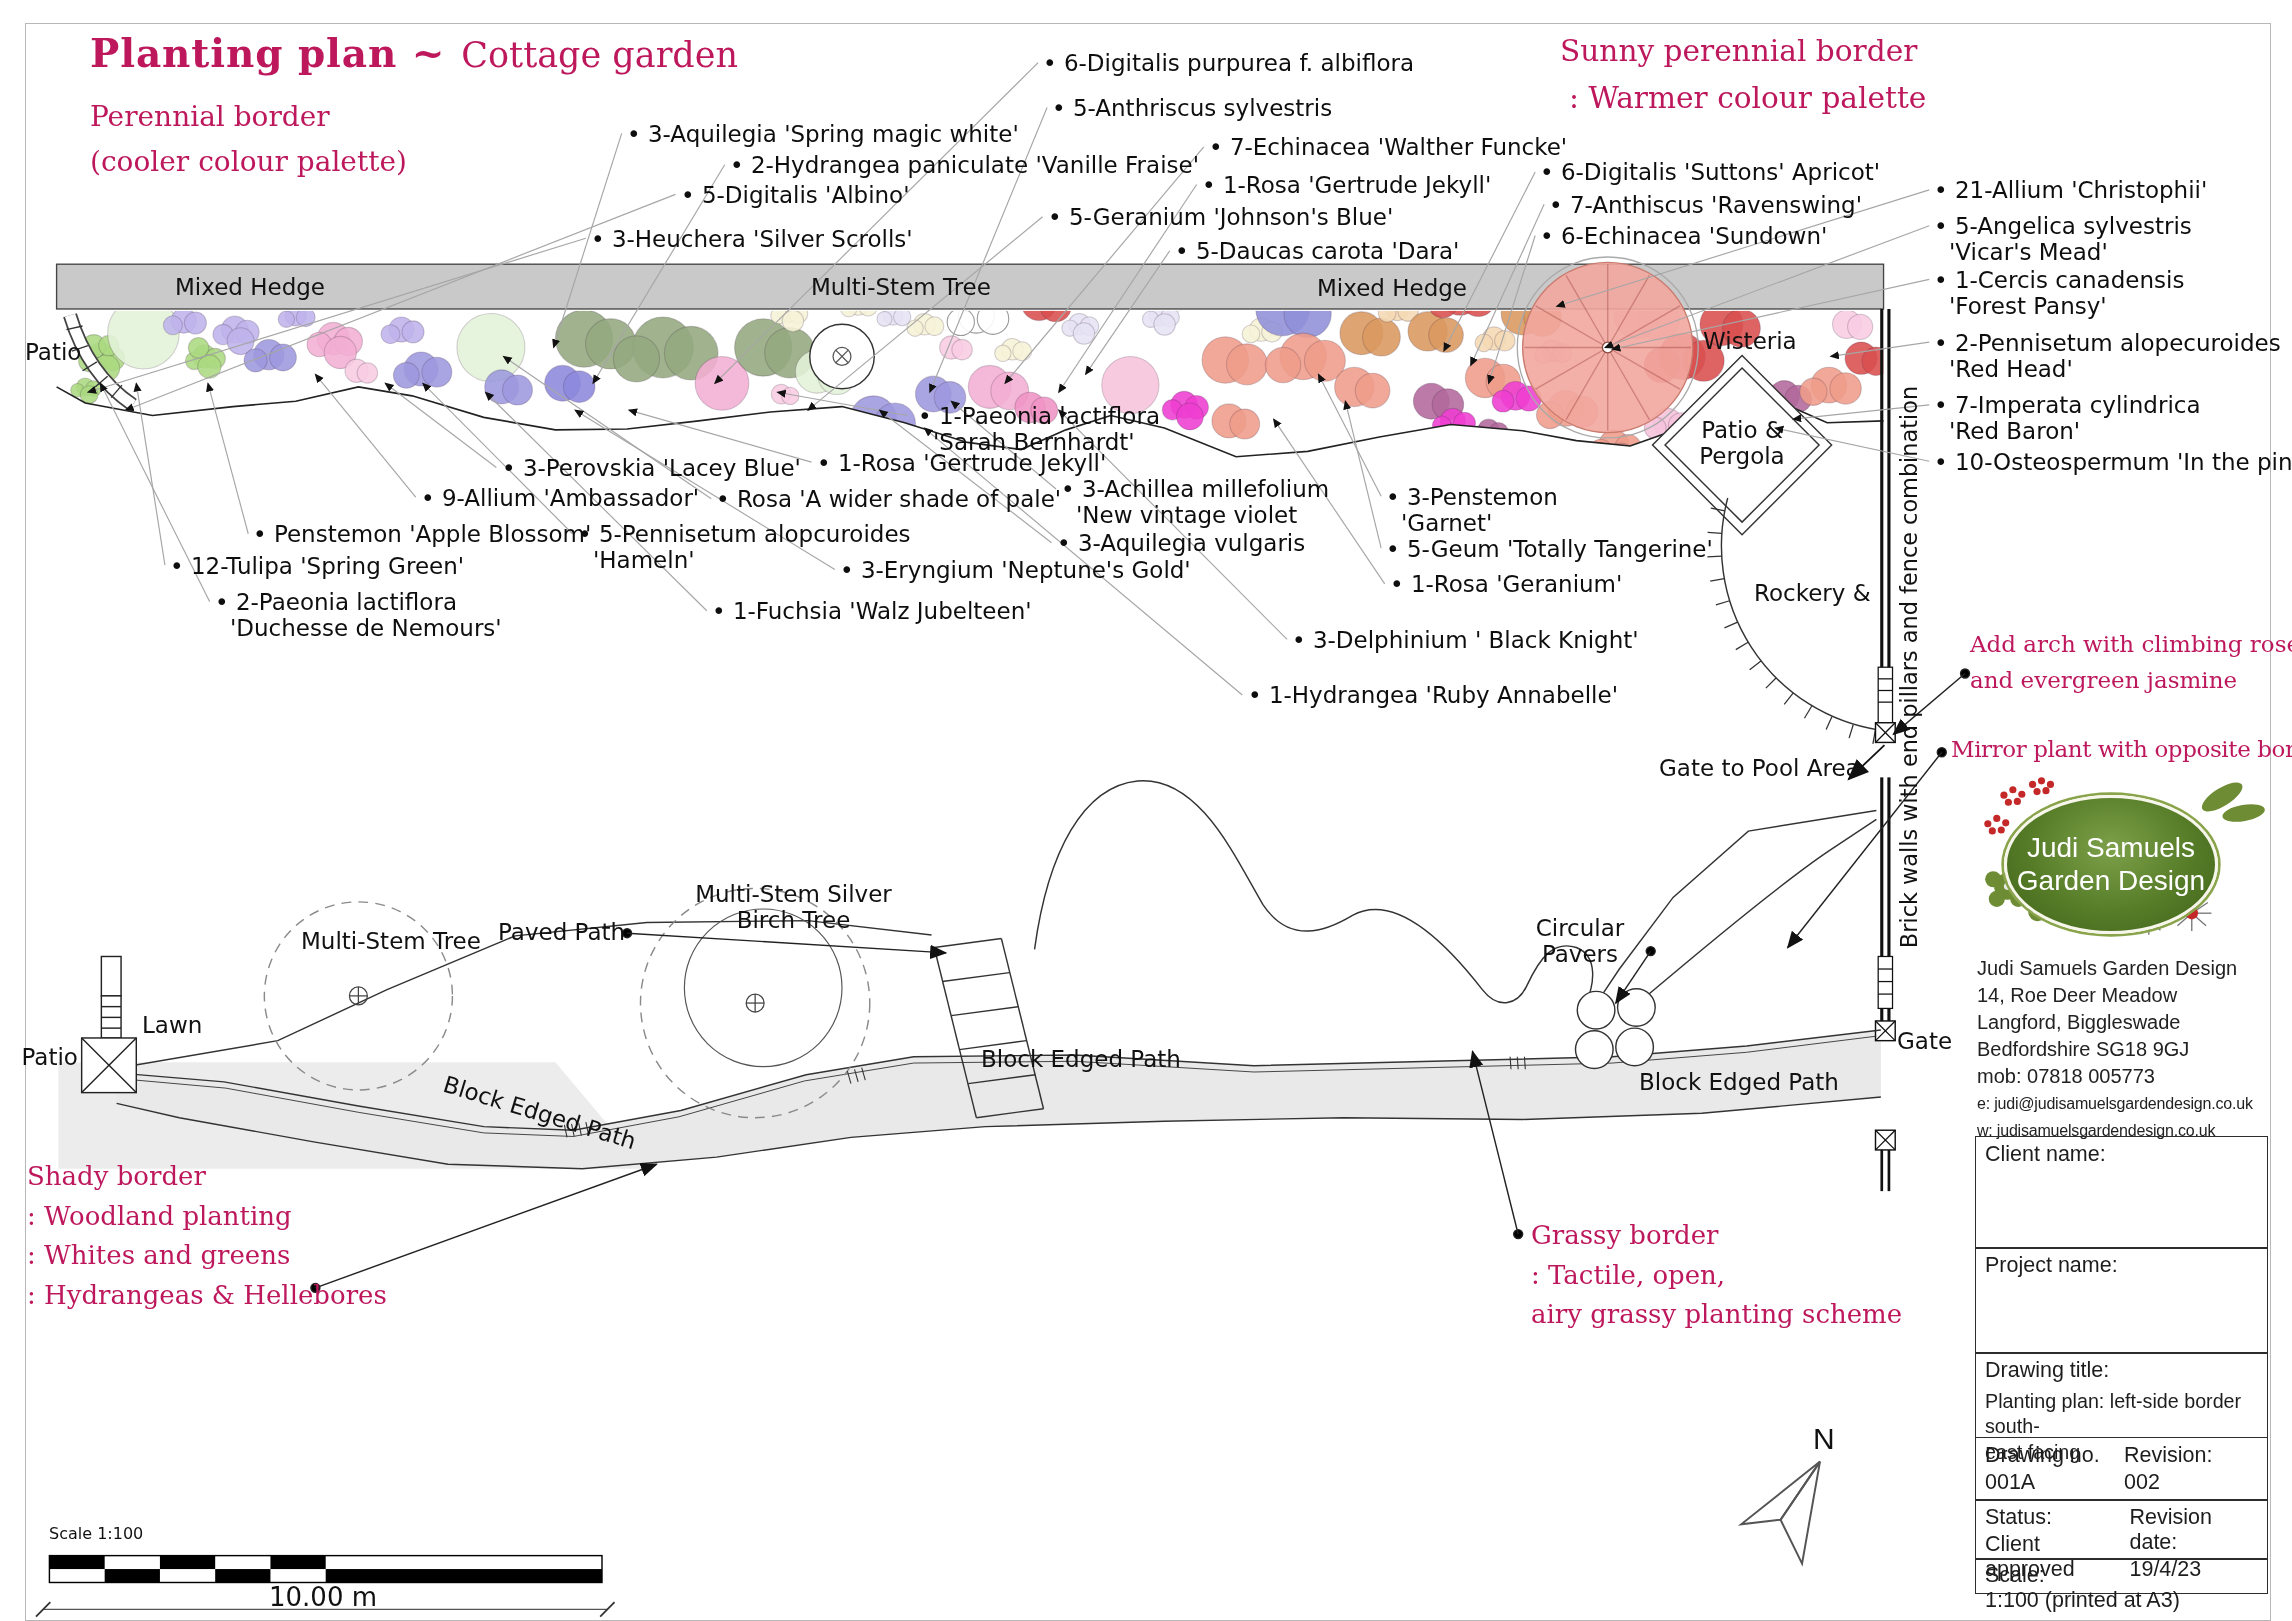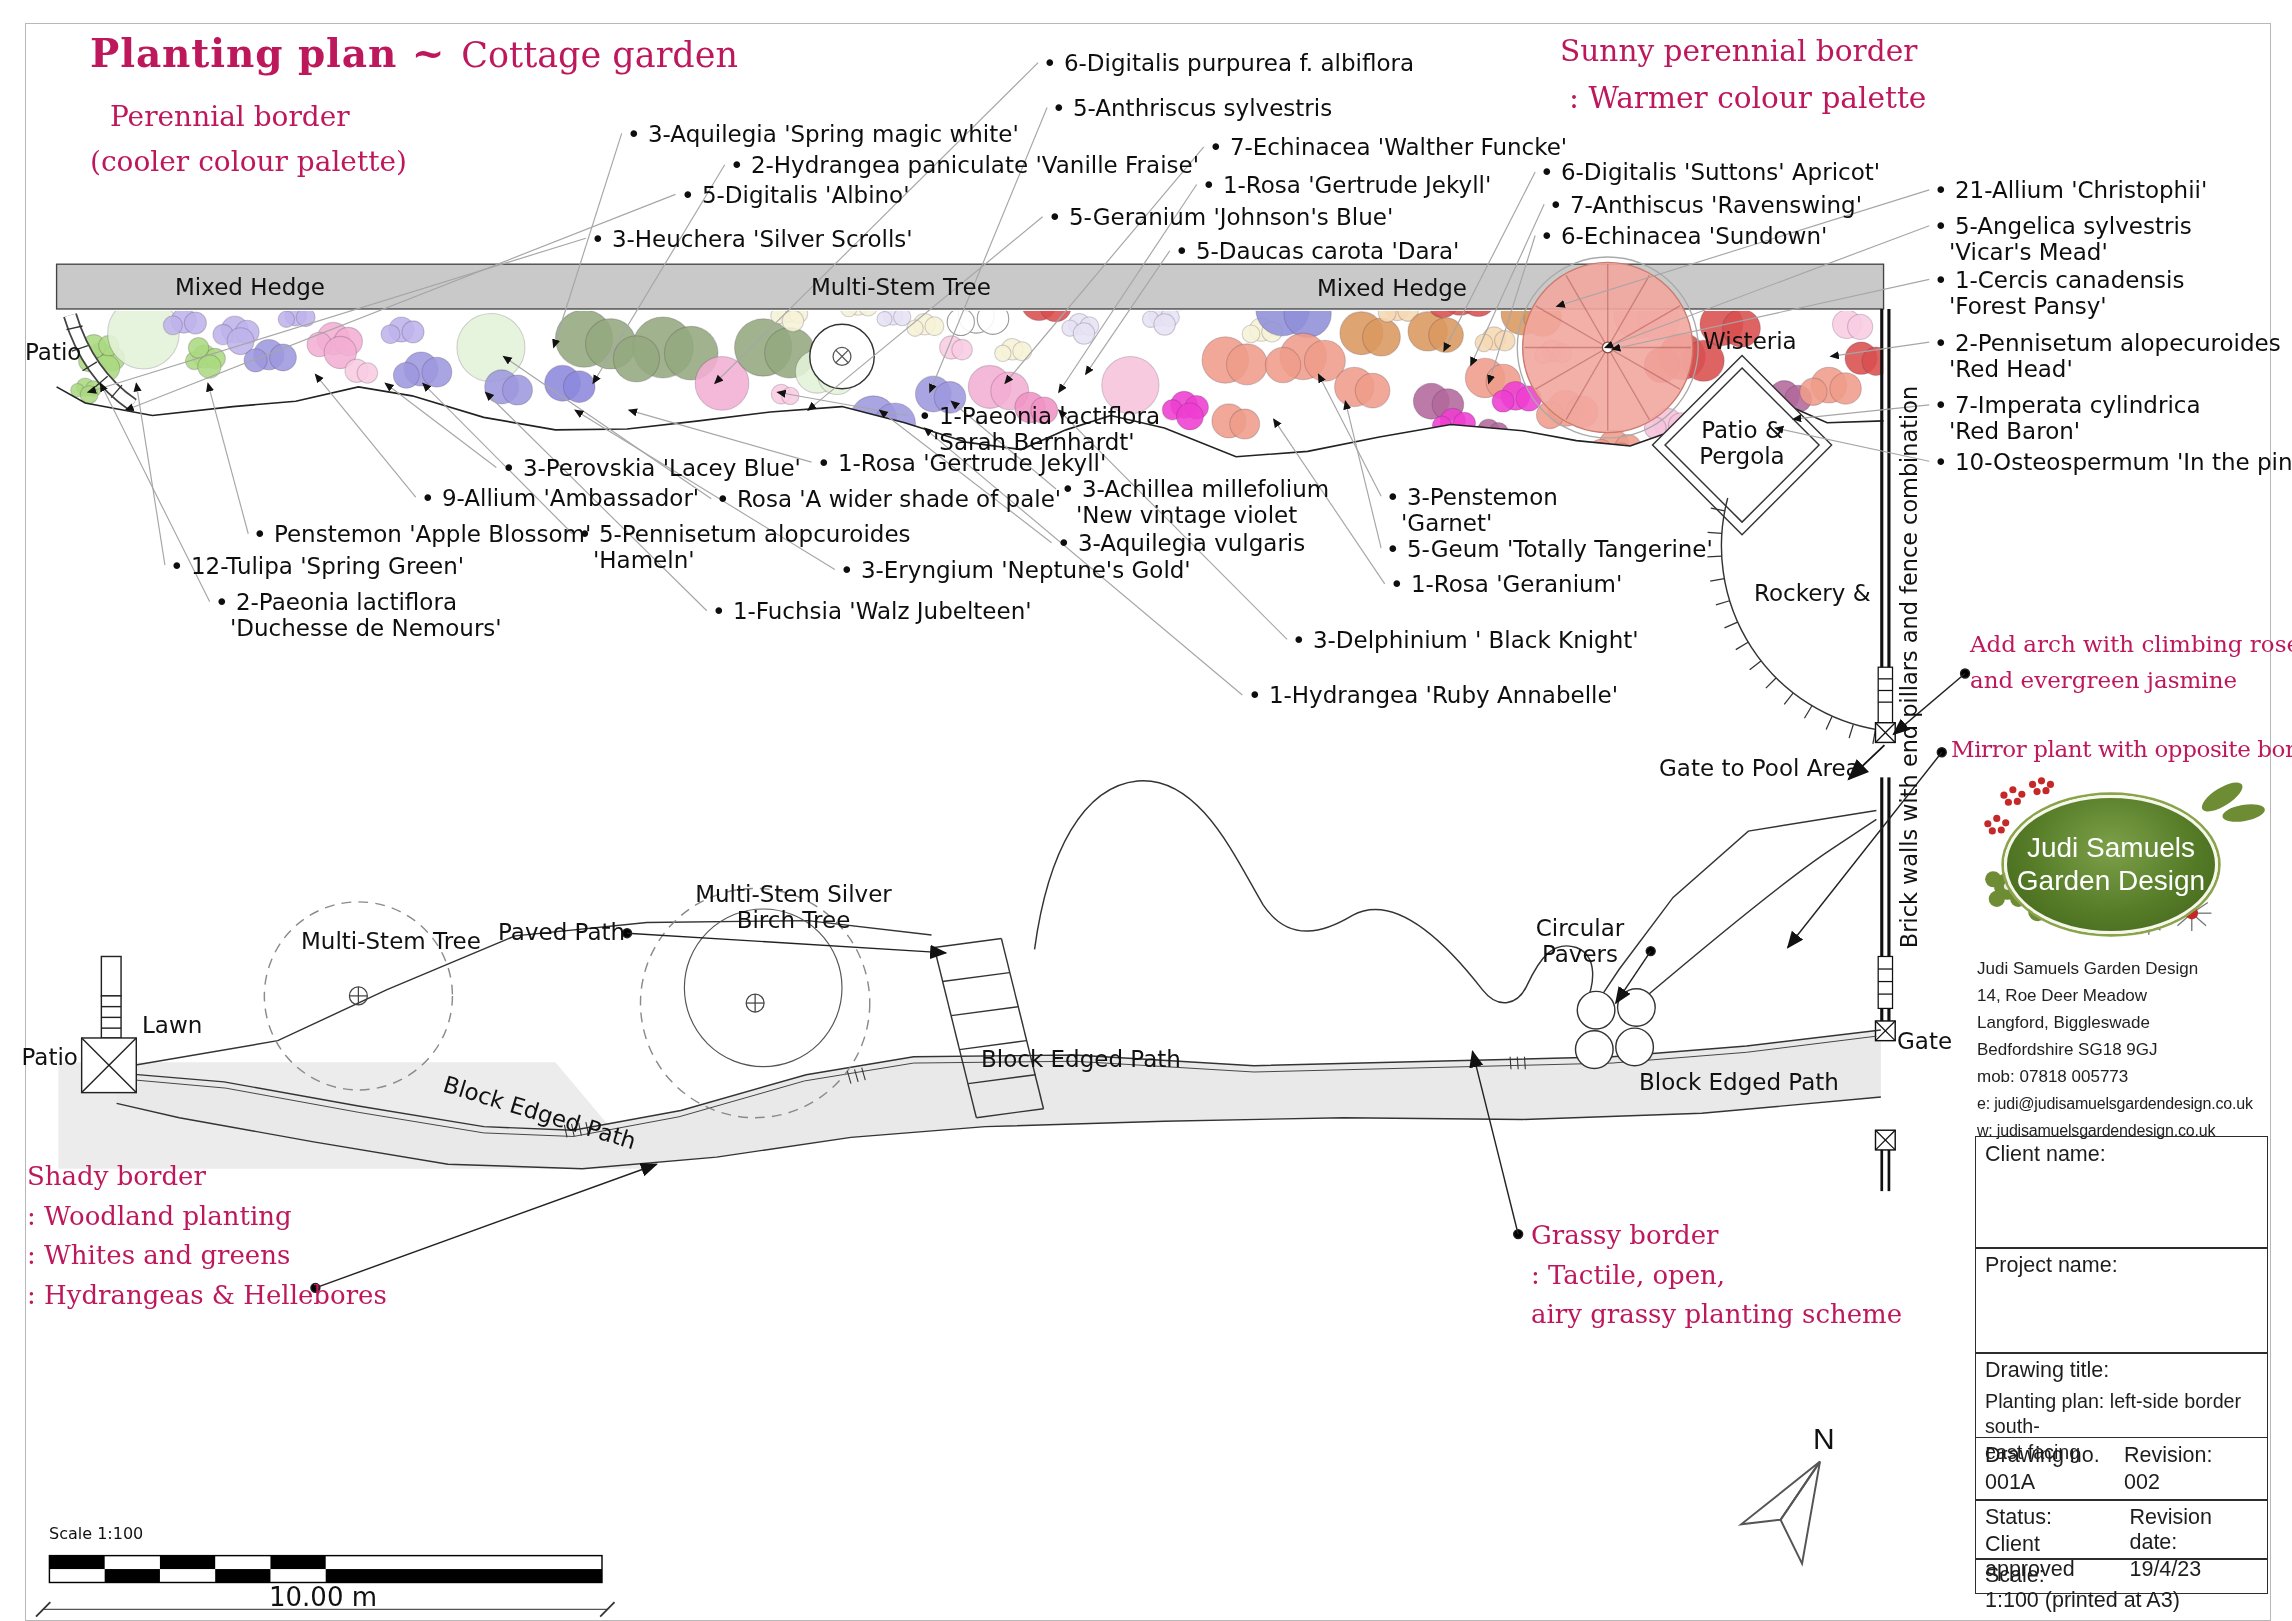--- a/index.html
+++ b/index.html
@@ -21,21 +21,21 @@
   .vtext{position:absolute;left:1909px;top:667px;width:582px;text-align:center;font-size:22.4px;
          transform:translate(-50%,-50%) rotate(-90deg);white-space:nowrap;}
   .rot-path{transform:rotate(17deg);transform-origin:left top;}
   .ctr{text-align:center;}
   .logo-oval{position:absolute;left:2004px;top:795px;width:208px;height:133px;border-radius:50%;
              background:radial-gradient(ellipse at 50% 38%,#7da049 0%,#567c28 55%,#3f6218 100%);
              border:3.6px solid #f6f6ea;box-shadow:0 0 0 2.7px #8aa44c;display:flex;flex-direction:column;
              align-items:center;justify-content:center;}
   .logo-oval div{color:#fff;font-size:28px;line-height:1.15;font-family:"Liberation Sans",sans-serif;}
   .addr{position:absolute;left:1977px;top:955px;font-family:"Liberation Sans",sans-serif;}
-  .addr-line{font-size:17px;line-height:27px;color:#222;}
+  .addr-line{font-size:20px;line-height:27px;color:#222;}
   .addr-small{font-size:16px;letter-spacing:-0.2px;}
   .tblock{position:absolute;left:1975px;width:293px;border:1.8px solid #2d2d2d;
           font-family:"Liberation Sans",sans-serif;font-size:21.5px;color:#1d1d1d;box-sizing:border-box;
           padding:5.4px 9px;background:transparent;}
   .tb-val{margin-top:1.8px;}
   .tb-cols{display:flex;}
   .tb-col2{margin-left:auto;width:134px;}
   .dtitle{font-size:19.7px;line-height:1.3;margin-top:5.4px;}
 </style>
 </head>
@@ -502,21 +502,21 @@
 
     <g fill="none" stroke="#555" stroke-width="2.2">
       <polygon points="2032,1632 1944,1702 1988,1697"></polygon>
       <polygon points="2032,1632 1988,1697 2012,1746"></polygon>
     </g>
   </svg>
 
   <div class="plabel hand" style="left:90px;top:30px;">
     <span class="title-a">Planting plan ~</span><span class="title-b">Cottage garden</span>
   </div>
-  <div class="plabel hand subtitle" style="left:90px;top:100px;margin-left:20px;">Perennial border</div>
+  <div class="plabel hand subtitle" style="left:90px;top:100px;">Perennial border</div>
   <div class="plabel hand subtitle" style="left:90px;top:145px;">(cooler colour palette)</div>
   <div class="plabel hand sunny" style="left:1560px;top:34px;">Sunny perennial border</div>
   <div class="plabel hand sunny" style="left:1569px;top:81px;">: Warmer colour palette</div>
 
   <div class="plabel" style="left:175px;top:274px;">Mixed Hedge</div>
   <div class="plabel" style="left:811px;top:274px;">Multi-Stem Tree</div>
   <div class="plabel" style="left:1317px;top:275px;">Mixed Hedge</div>
   <div class="plabel" style="left:25px;top:339px;">Patio</div>
   <div class="plabel" style="left:1703px;top:328px;">Wisteria</div>
   <div class="plabel ctr" style="left:1673px;top:417px;width:138px;">

